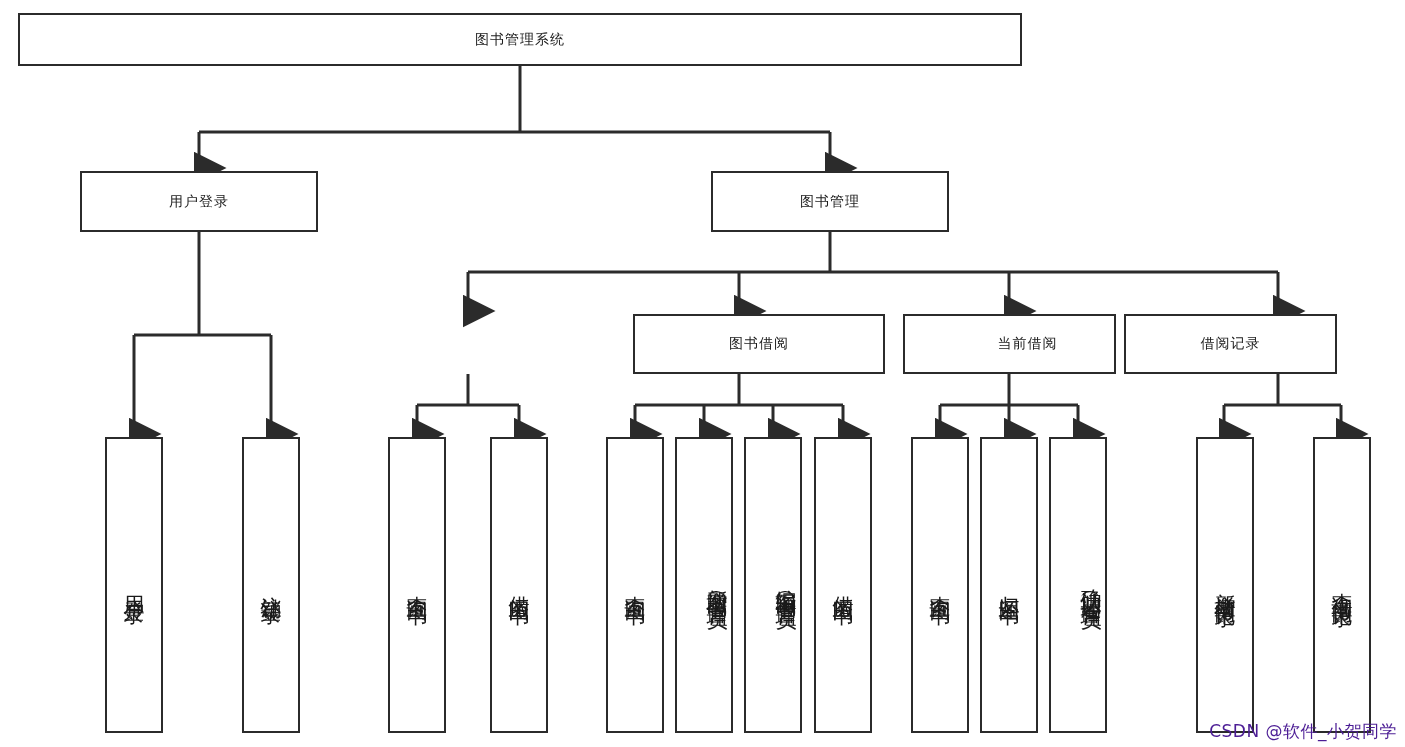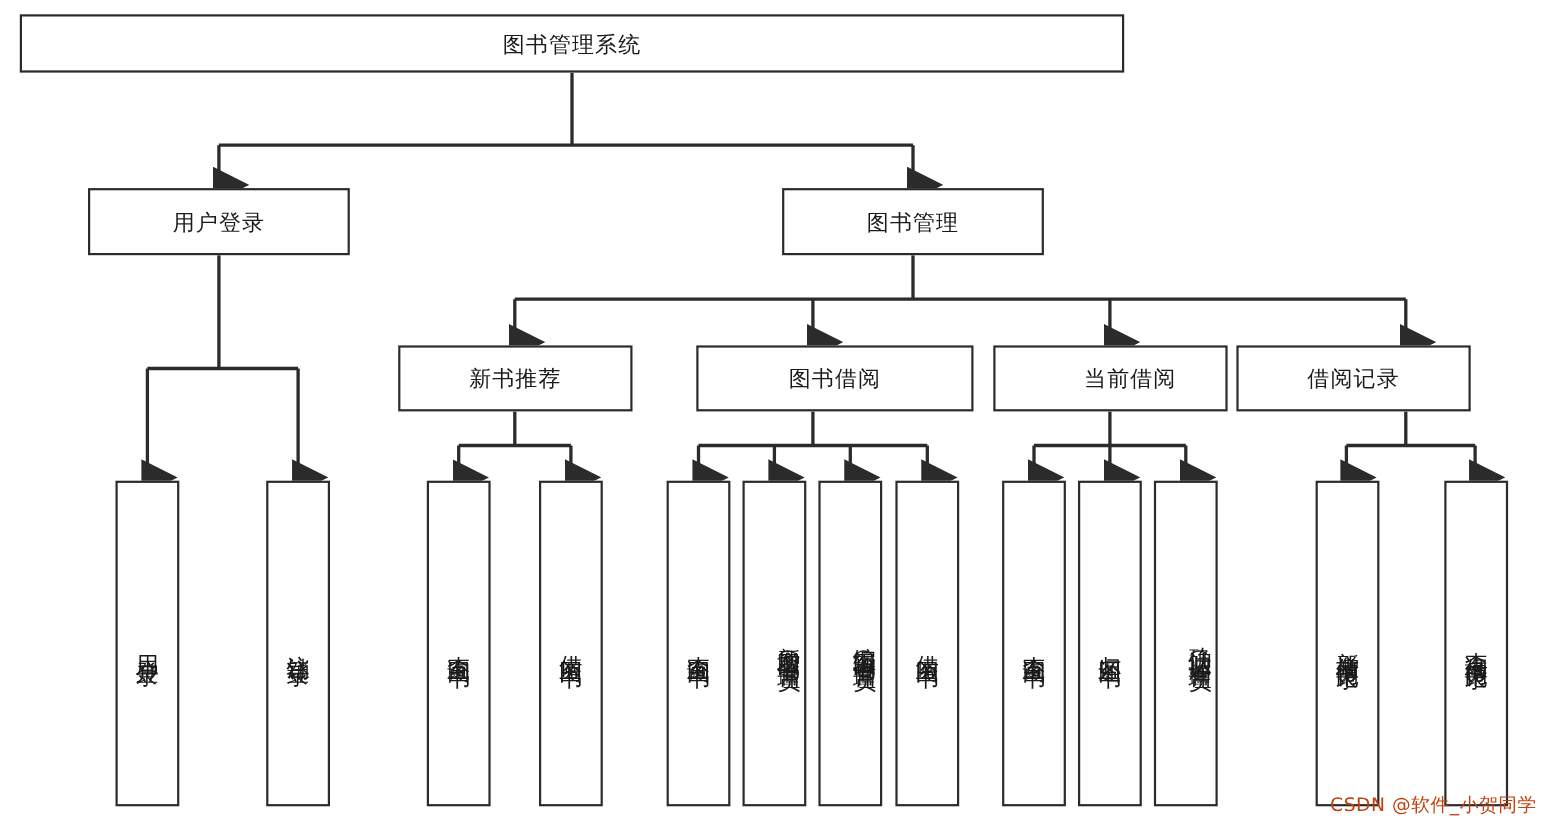--- a/index.html
+++ b/index.html
@@ -29,21 +29,21 @@
     box-sizing: border-box;
     border: 2px solid #2b2b2b;
     background: #ffffff;
     display: flex;
     align-items: center;
     justify-content: center;
     color: #1a1a1a;
     z-index: 2;
   }
   .node.h {
-    font-size: 20px;
+    font-size: 14px;
     line-height: 1.1;
     letter-spacing: 1px;
   }
   
   .node.v {
     writing-mode: vertical-rl;
     text-orientation: upright;
     font-size: 21px;
     letter-spacing: 3px;
     padding: 6px 0;
@@ -55,21 +55,21 @@
   .vlabel {
     writing-mode: vertical-rl;
     text-orientation: upright;
     display: block;
   }
   .watermark {
     position: absolute;
     right: 8px;
     bottom: 4px;
     font-size: 17px;
-    color: #c2410c;
+    color: #4c1d95;
     letter-spacing: 0.5px;
     z-index: 3;
     white-space: nowrap;
   }
 </style>
 </head>
 <body>
 
 <div id="canvas">
 
@@ -129,23 +129,20 @@
     <span>图书管理系统</span>
   </div>
 
   <div class="node h" style="left:80px; top:171px; width:238px; height:61px;">
     <span>用户登录</span>
   </div>
   <div class="node h" style="left:711px; top:171px; width:238px; height:61px;">
     <span>图书管理</span>
   </div>
 
-  <div class="node h" style="left:362px; top:314px; width:213px; height:60px;">
-    <span>新书推荐</span>
-  </div>
   <div class="node h" style="left:633px; top:314px; width:252px; height:60px;">
     <span>图书借阅</span>
   </div>
   <div class="node h" style="left:903px; top:314px; width:213px; height:60px;padding-left:36px;">
     <span>当前借阅</span>
   </div>
   <div class="node h" style="left:1124px; top:314px; width:213px; height:60px;">
     <span>借阅记录</span>
   </div>
 

